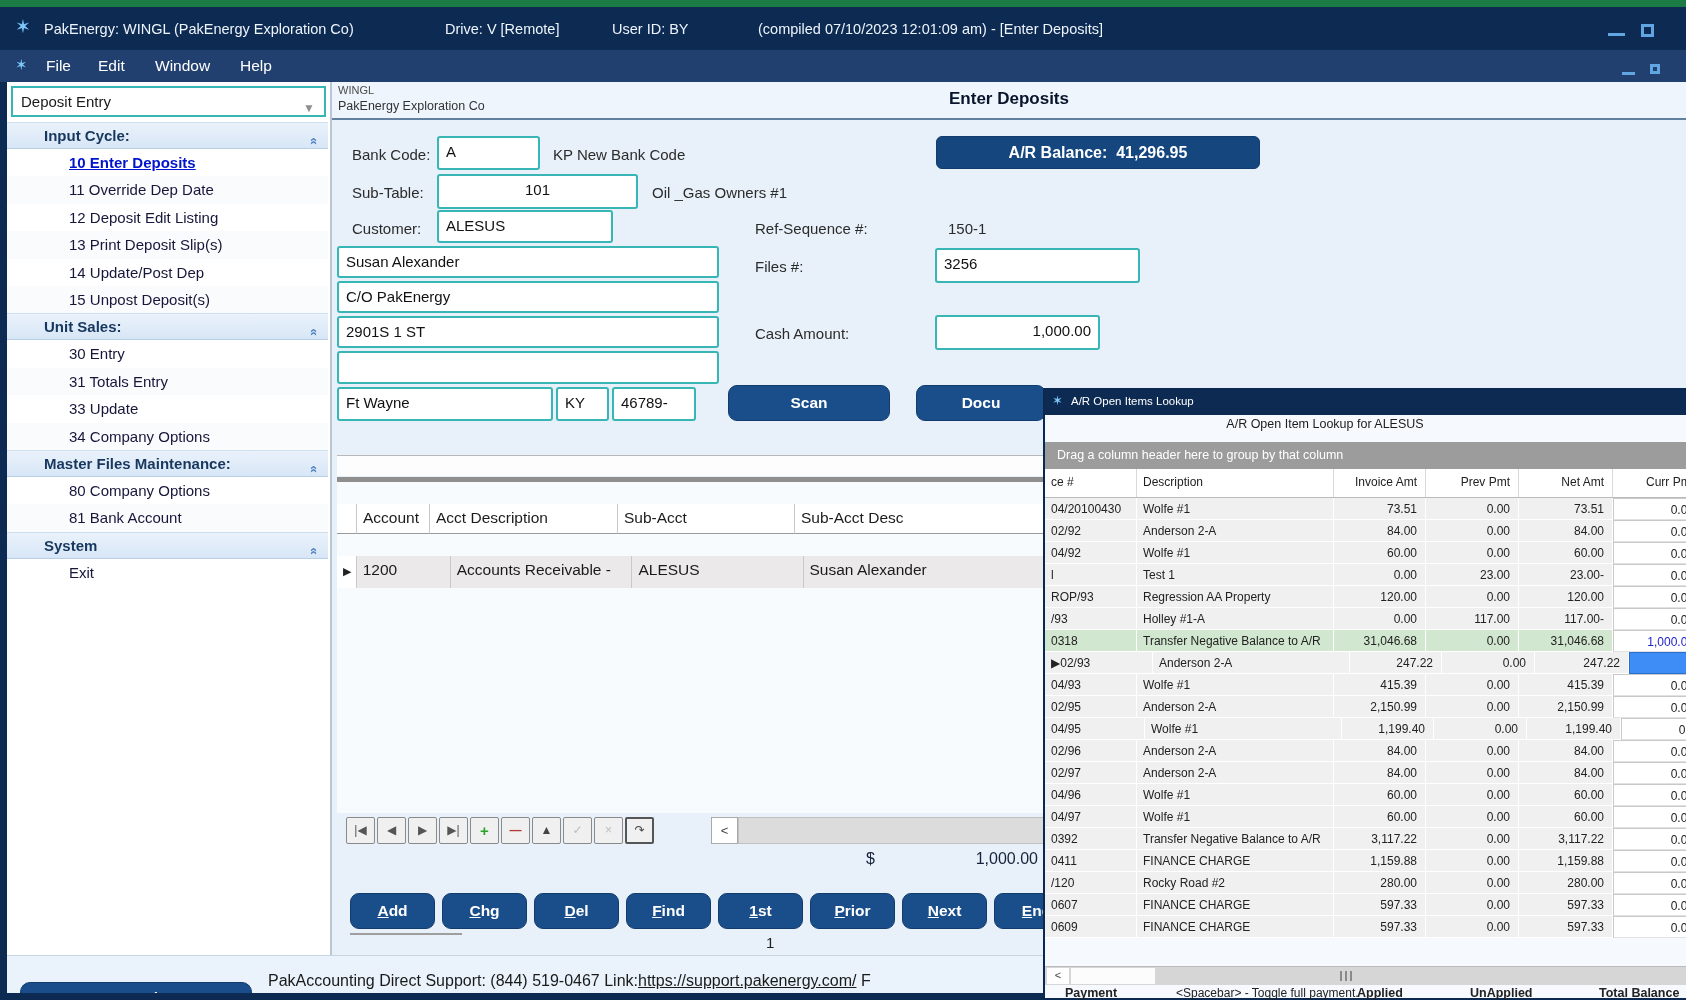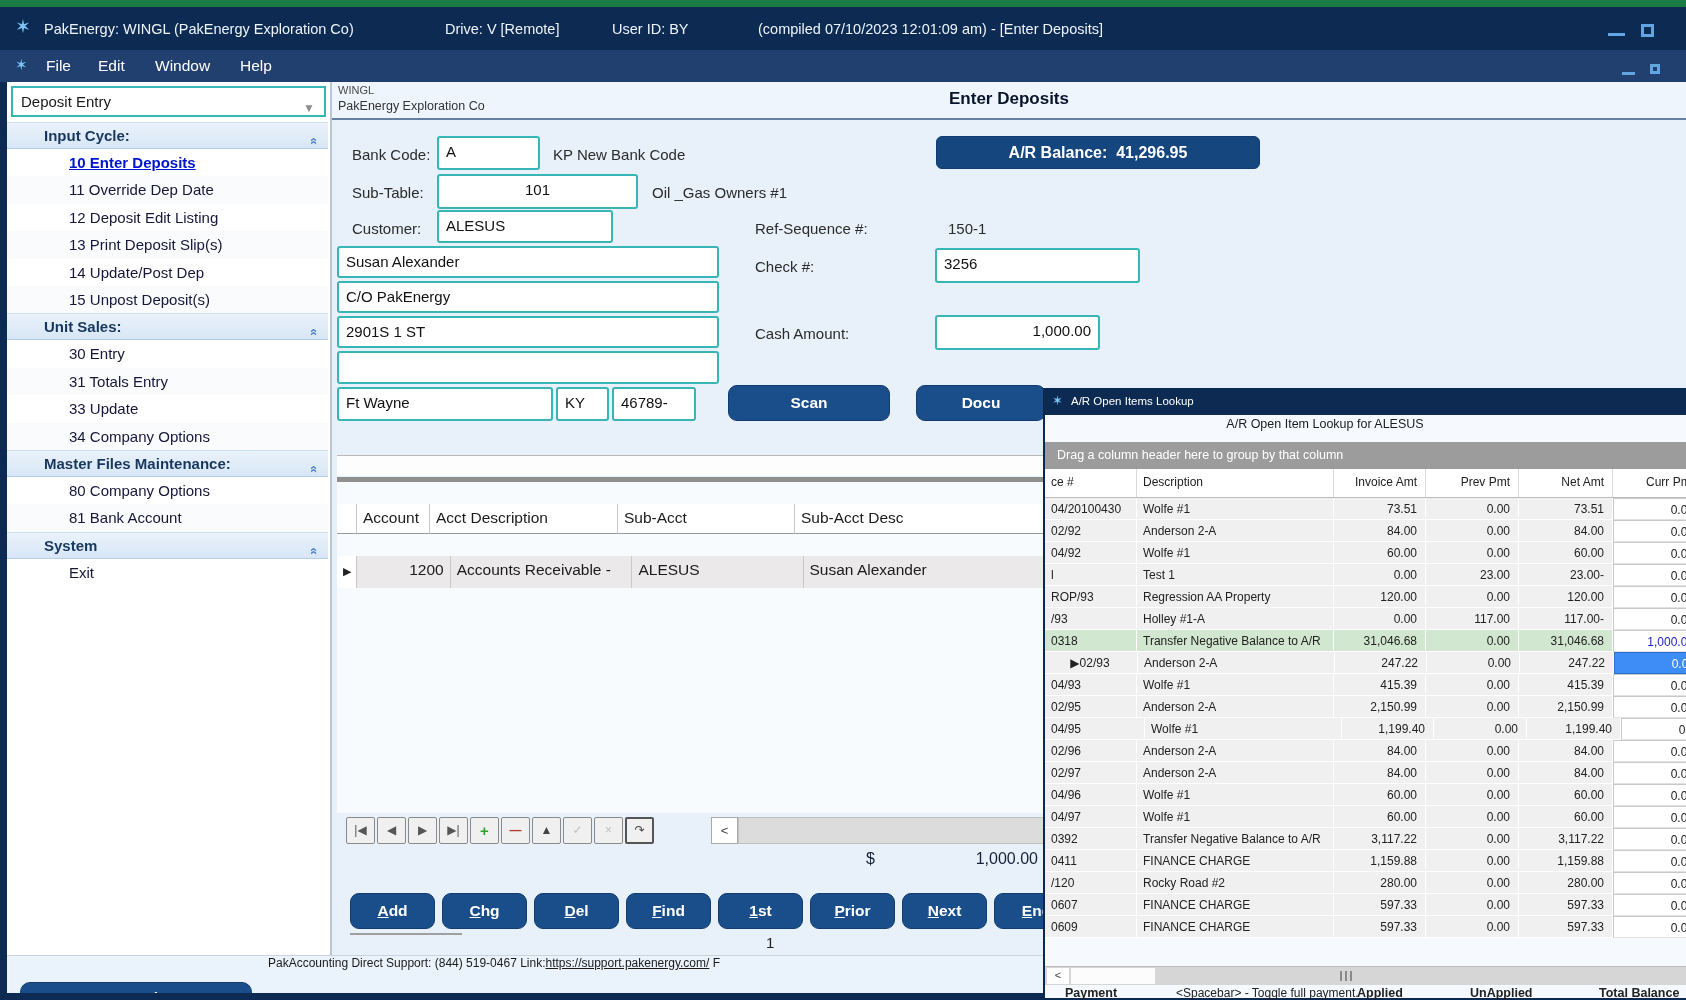--- a/index.html
+++ b/index.html
@@ -77,21 +77,21 @@
 
   .total-cur { font-size:16px; color:#15233c; }
   .total-amt { font-size:16px; color:#15233c; text-align:right; }
 
   .action-bar { left:350px; top:893px; display:flex; gap:7px; }
   .abtn { width:85px; height:36px; line-height:34px; }
 
   
   .statusbar { left:7px; top:955px; width:1679px; height:38px; background:#eaf3fb; border-top:1px solid #c8d4e0; }
   .remote-btn { position:absolute; left:13px; top:4px; width:232px; height:31px; border-radius:10px; line-height:29px;margin-top:22px; }
-  .support { position:absolute; left:261px; top:0; font-size:12px; color:#1a1a1a; white-space:nowrap; }
+  .support { position:absolute; left:261px; top:16px; font-size:16px; color:#1a1a1a; white-space:nowrap; }
   .support .lnk { text-decoration:underline; }
 
   
   .popup { left:1043px; top:388px; width:700px; height:612px; background:#f6fafe;
            border:2px solid #0b2850; z-index:5; }
   .ptitle { position:absolute; left:0; top:0; width:100%; height:25px; background:#0c2a52; }
   .ptitle .txt { position:absolute; left:26px; top:5px; font-size:11.5px; color:#fff; }
   .ptitle .app-star { position:absolute; left:7px; top:4px; font-size:13px; }
   .phead { position:absolute; left:0; top:27px; width:560px; text-align:center;
            font-size:12.5px; color:#1b1b1b; }
@@ -205,21 +205,21 @@
   <div class="abs tealinput" style="left:337px;top:281px;width:382px;height:32px;">C/O PakEnergy</div>
   <div class="abs tealinput" style="left:337px;top:316px;width:382px;height:32px;">2901S 1 ST</div>
   <div class="abs tealinput" style="left:337px;top:351px;width:382px;height:33px;"></div>
   <div class="abs tealinput" style="left:337px;top:387px;width:216px;height:34px;">Ft Wayne</div>
   <div class="abs tealinput" style="left:556px;top:387px;width:53px;height:34px;">KY</div>
   <div class="abs tealinput" style="left:612px;top:387px;width:84px;height:34px;">46789-</div>
 
   <span class="abs flabel" style="left:755px;top:220px;">Ref-Sequence #:</span>
   <span class="abs flabel" style="left:948px;top:220px;">150-1</span>
 
-  <span class="abs flabel" style="left:755px;top:258px;">Check #:</span>
+  <span class="abs flabel" style="left:755px;top:258px;">Files #:</span>
   <div class="abs tealinput" style="left:935px;top:248px;width:205px;height:35px;">3256</div>
 
   <span class="abs flabel" style="left:755px;top:325px;">Cash Amount:</span>
   <div class="abs tealinput" style="left:935px;top:315px;width:165px;height:35px;text-align:right;">1,000.00</div>
 
   <div class="abs navybtn" style="left:936px;top:136px;width:324px;height:33px;line-height:31px;border-radius:6px;font-size:16px;background:#15477e;">
     <span>A/R Balance:</span>&nbsp;
     <span>41,296.95</span>
   </div>
 
@@ -233,21 +233,21 @@
   <div class="abs grid">
     <div class="grow ghead" id="grid-head">
         <div class="gcell" style="width: 20px;"></div>
         <div class="gcell" style="width: 73px;">Account</div>
         <div class="gcell" style="width: 188px;">Acct Description</div>
         <div class="gcell" style="width: 177px;">Sub-Acct</div>
         <div class="gcell" style="width: 250px;">Sub-Acct Desc</div>
       </div>
     <div class="grow gdata" id="grid-row">
         <div class="gcell marker" style="width: 20px;">▶</div>
-        <div class="gcell" style="width: 97px; text-align: right;">1200</div>
+        <div class="gcell" style="width: 97px;">1200</div>
         <div class="gcell" style="width: 188px;">Accounts Receivable -</div>
         <div class="gcell" style="width: 177px;">ALESUS</div>
         <div class="gcell" style="width: 250px;">Susan Alexander</div>
       </div>
   </div>
 
   <div class="abs navbar" id="nav-bar">
       <div class="nbtn ic-first-record-icon">|◀</div>
       <div class="nbtn ic-prior-record-icon">◀</div>
       <div class="nbtn ic-next-record-icon">▶</div>
@@ -353,21 +353,21 @@
         </div>
         <div class="prow green">
           <div class="pcell" style="width: 92px;">0318</div>
           <div class="pcell" style="width: 197px;">Transfer Negative Balance to A/R</div>
           <div class="pcell num" style="width: 92px;">31,046.68</div>
           <div class="pcell num" style="width: 93px;">0.00</div>
           <div class="pcell num" style="width: 94px;">31,046.68</div>
           <div class="pcell num curr" style="width: 100px;">1,000.00</div>
         </div>
         <div class="prow selected">
-          <div class="pcell" style="width: 93px; text-align: center;">▶02/93</div>
+          <div class="pcell" style="width: 108px;">▶02/93</div>
           <div class="pcell" style="width: 197px;">Anderson 2-A</div>
           <div class="pcell num" style="width: 92px;">247.22</div>
           <div class="pcell num" style="width: 93px;">0.00</div>
           <div class="pcell num" style="width: 94px;">247.22</div>
           <div class="pcell num curr" style="width: 100px;">0.00</div>
         </div>
         <div class="prow">
           <div class="pcell" style="width: 92px;">04/93</div>
           <div class="pcell" style="width: 197px;">Wolfe #1</div>
           <div class="pcell num" style="width: 92px;">415.39</div>

